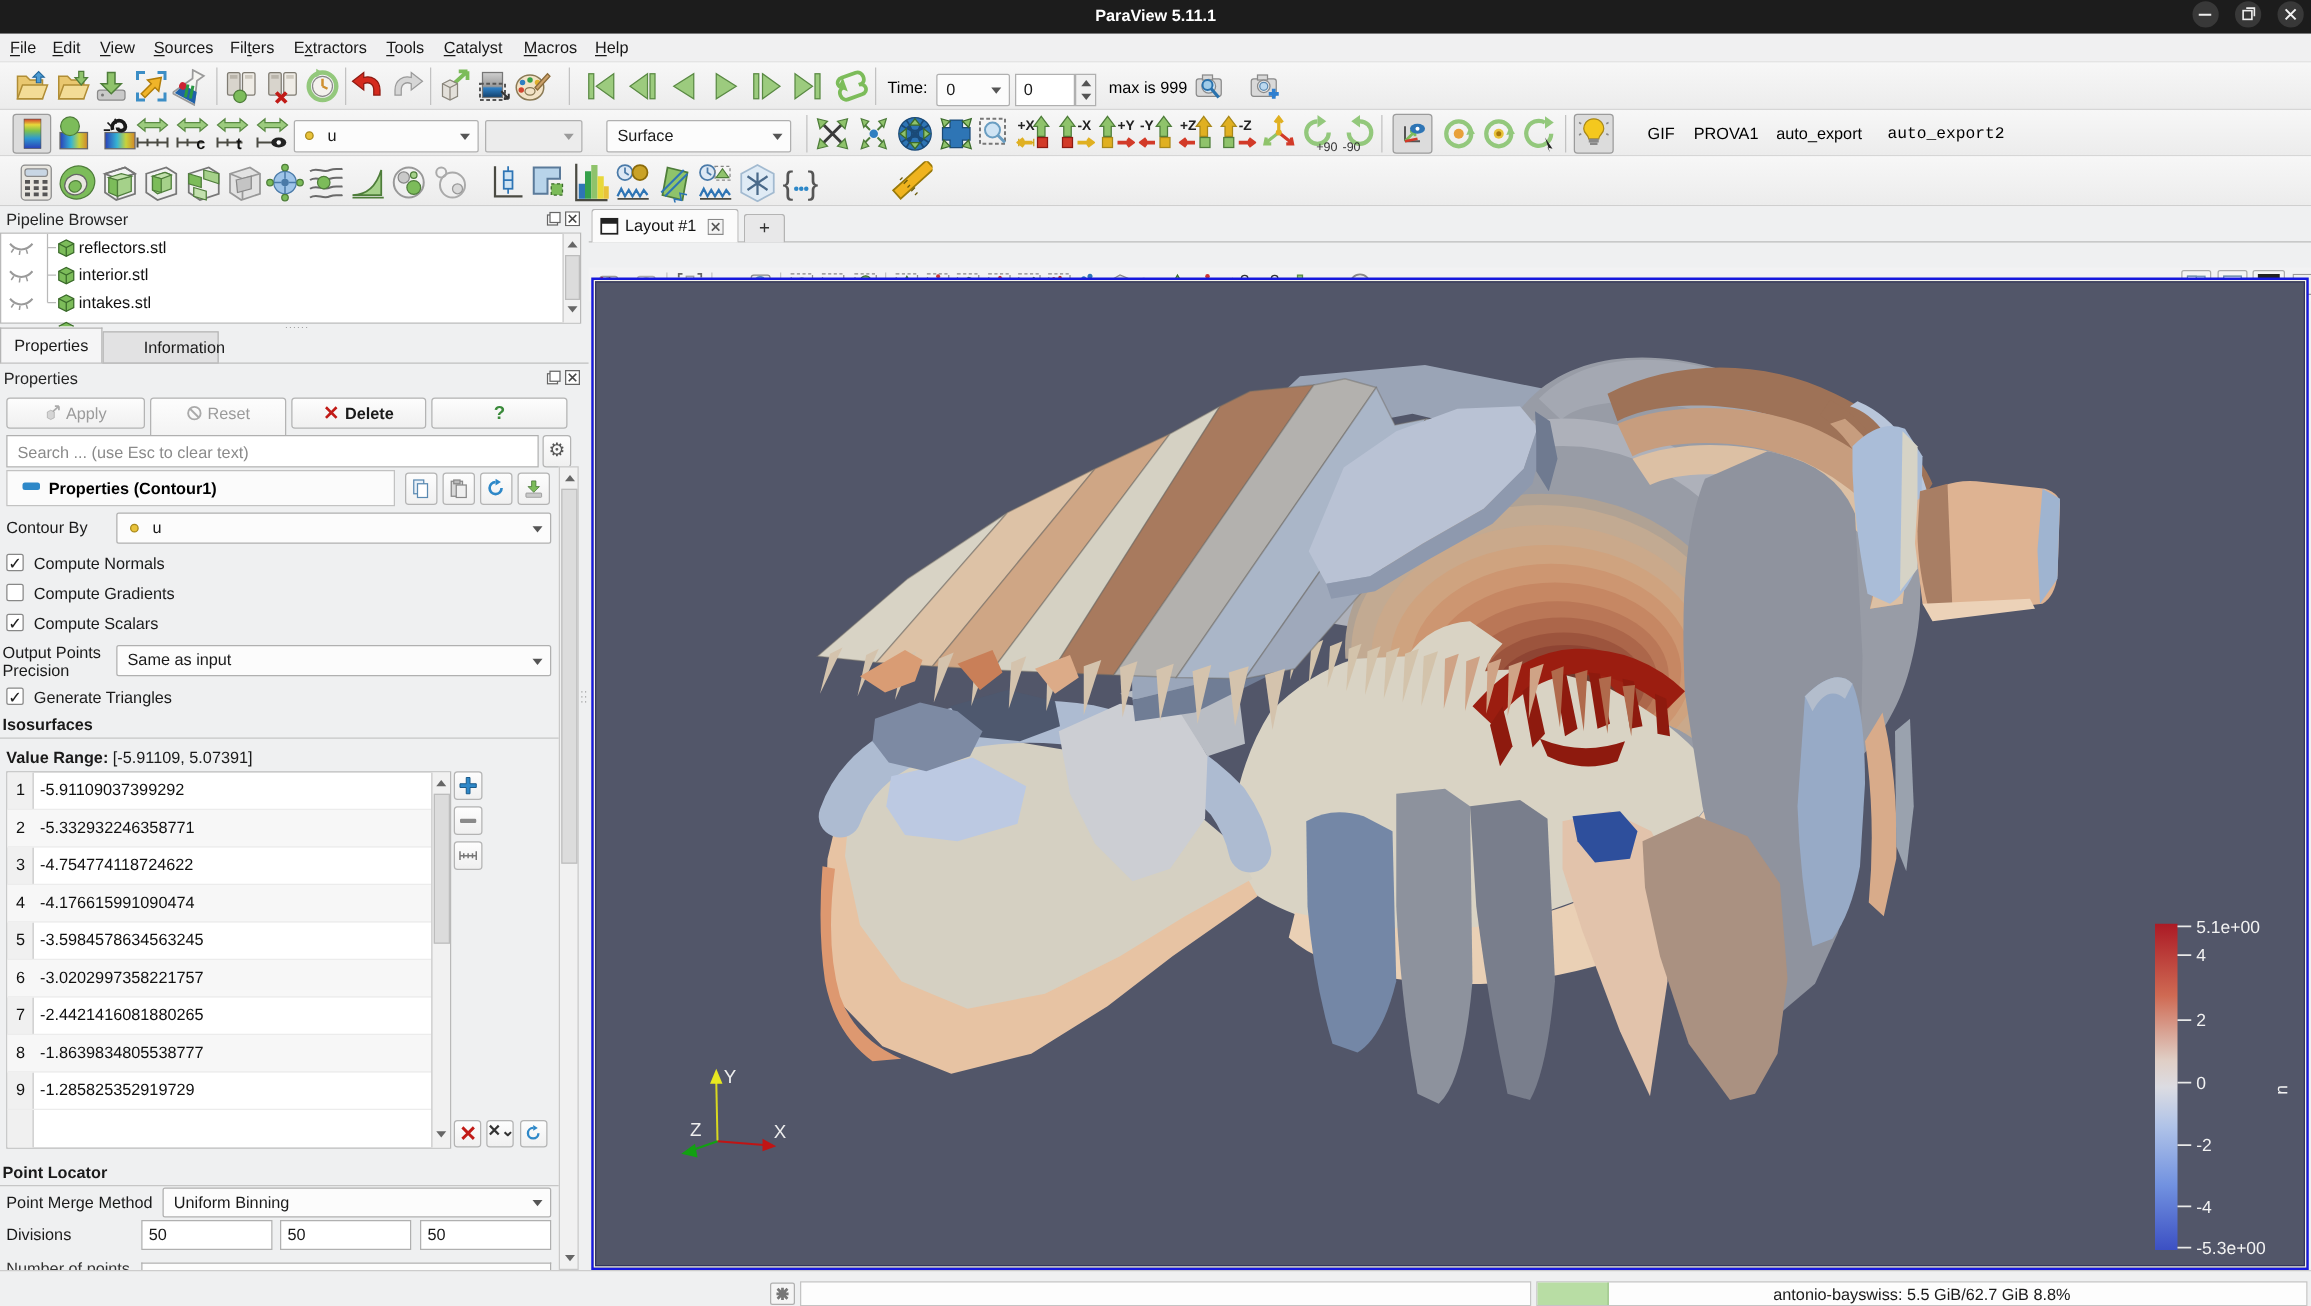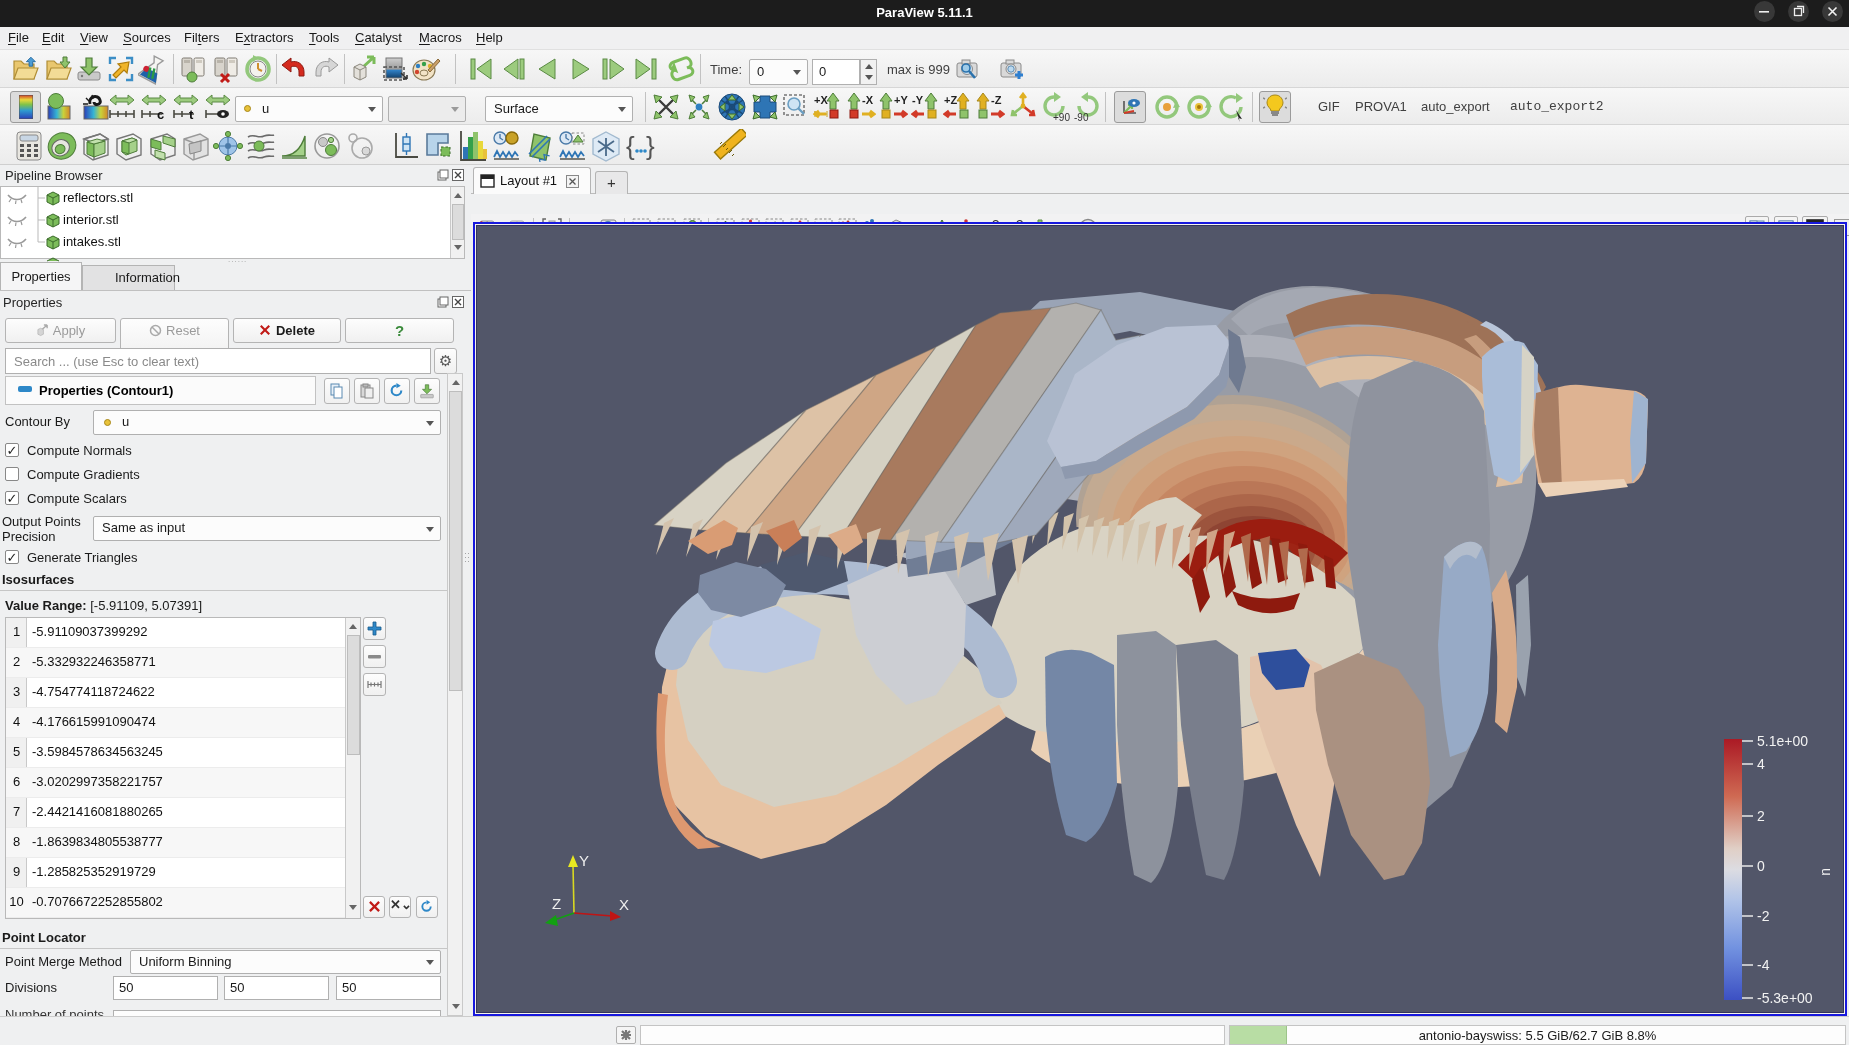--- a/index.html
+++ b/index.html
@@ -12,21 +12,21 @@
 #menubar { left:0; top:27px; width:1849px; height:23px; background:#f0f0f1; border-bottom:1px solid #e0e0e0; font-size:13px; color:#181818; }
 .menuitem { position:absolute; top:3px; white-space:nowrap; }
 .menuitem u { text-decoration:underline; text-underline-offset:2px; }
 .tb { left:0; width:1849px; background:linear-gradient(#f7f7f7,#ececec); }
 #tb1 { top:50px; height:38px; border-bottom:1px solid #d6d6d6; }
 .sep { position:absolute; width:1px; background:#c2c2c2; }
 .combo { position:absolute; background:#fcfcfc; border:1px solid #b0b0b0; border-radius:2px; font-size:13px; color:#1a1a1a; }
 .combo .arr { position:absolute; right:6px; top:50%; margin-top:-2px; width:0; height:0; border-left:4px solid transparent; border-right:4px solid transparent; border-top:5px solid #555; }
 .combo.dis { background:#ececec; }
 .combo.dis .arr { border-top-color:#9a9a9a; }
-.tbtext { position:absolute; font-size:13px; color:#404040; white-space:nowrap; }
+.tbtext { position:absolute; font-size:13px; color:#000000; white-space:nowrap; }
 #leftpanel { left:0; top:165px; width:471px; height:851px; background:#eff0f1; }
 .panelheader { font-size:13px; color:#252525; }
 #pipelist { position:absolute; left:0px; top:21px; width:465px; height:73px; background:#ffffff; border:1px solid #b9b9b9; }
 .pitem { position:absolute; left:0; height:22px; font-size:13px; color:#111; }
 .sbar { position:absolute; background:#f1f1f1; border-left:1px solid #c9c9c9; }
 .arrup { width:0;height:0;border-left:4px solid transparent;border-right:4px solid transparent;border-bottom:5px solid #666; position:absolute; left:3px; top:5px; }
 .arrdn { width:0;height:0;border-left:4px solid transparent;border-right:4px solid transparent;border-top:5px solid #666; position:absolute; left:3px; top:6px; }
 .tab { position:absolute; font-size:13px; color:#1a1a1a; text-align:center; border:1px solid #b4b4b4; }
 .btn { position:absolute; background:linear-gradient(#fdfdfd,#f0f0f0); border:1px solid #b4b4b4; border-radius:3px; font-size:13px; text-align:center; color:#1a1a1a; }
 .btn.dis { color:#9b9b9b; }
@@ -715,24 +715,20 @@
         <span class="tval">-2.4421416081880265</span>
       </div>
   <div class="trow" style="top:210px;background:#f7f7f7;">
         <span class="tnum">8</span>
         <span class="tval">-1.8639834805538777</span>
       </div>
   <div class="trow" style="top:240px;">
         <span class="tnum">9</span>
         <span class="tval">-1.285825352919729</span>
       </div>
-  <div class="trow" style="top:270px;background:#f7f7f7;">
-        <span class="tnum">10</span>
-        <span class="tval">-0.7076672252855802</span>
-      </div>
   <div class="sbar" style="right:0;top:0;width:15px;height:300px;">
         <span class="arrup" style="top:6px;left:3px;"></span>
         <span class="arrdn" style="top:287px;left:3px;"></span>
         <div style="position:absolute;left:1px;top:17px;width:13px;height:120px;background:#dcdcdc;border:1px solid #bdbdbd;"></div>
       </div>
 </div>
 <div class="btn" style="left:363px;top:452px;width:23px;height:23px;"><svg width="15" height="15" viewBox="0 0 15 15" style="margin-top:3px;">
         <path d="M6 1 L9 1 L9 6 L14 6 L14 9 L9 9 L9 14 L6 14 L6 9 L1 9 L1 6 L6 6 Z" fill="#2e88c8" stroke="#1a5a8a" stroke-width="0.8"></path>
       </svg></div>
 <div class="btn" style="left:363px;top:480px;width:23px;height:23px;"><svg width="15" height="15" viewBox="0 0 15 15" style="margin-top:3px;">

